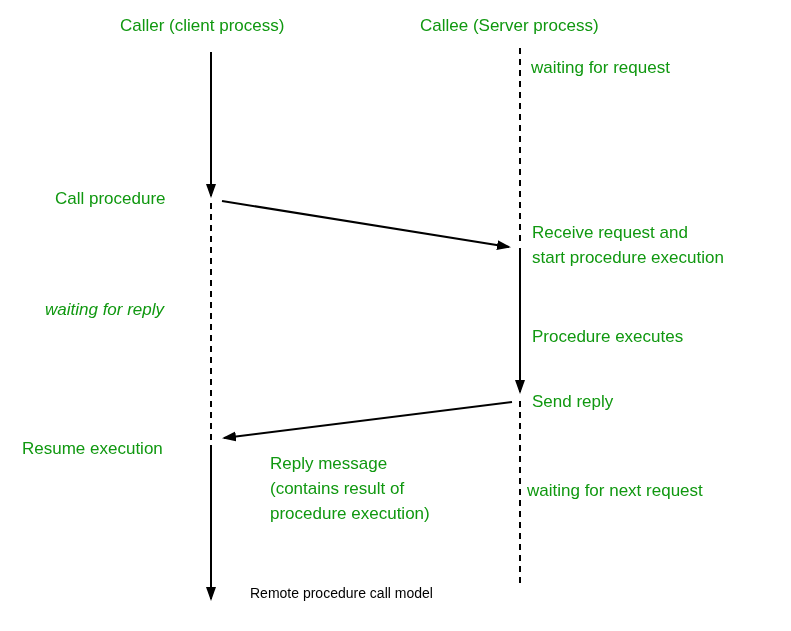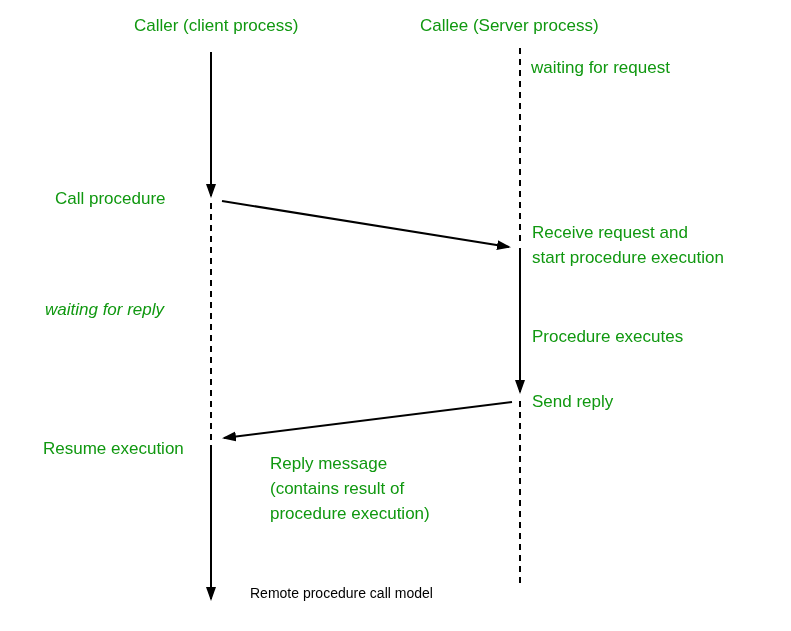--- a/index.html
+++ b/index.html
@@ -51,32 +51,33 @@
 
     <line x1="520" y1="48" x2="520" y2="246" stroke="#000" stroke-width="2" stroke-dasharray="6,5"></line>
     <line x1="520" y1="248" x2="520" y2="392" stroke="#000" stroke-width="2" marker-end="url(#ah)"></line>
     <line x1="520" y1="401" x2="520" y2="585" stroke="#000" stroke-width="2" stroke-dasharray="6,5"></line>
 
     <line x1="222" y1="201" x2="509" y2="247" stroke="#000" stroke-width="2" marker-end="url(#ah)"></line>
 
     <line x1="512" y1="402" x2="224" y2="438" stroke="#000" stroke-width="2" marker-end="url(#ah)"></line>
   </svg>
 
-  <div class="lbl single" style="left:134px;top:16px;">Caller (client process)</div>
+  <div class="lbl single" style="left:120px;top:16px;">Caller (client process)</div>
   <div class="lbl single" style="left:420px;top:16px;">Callee (Server process)</div>
 
   <div class="lbl single" style="left:531px;top:58px;">waiting for request</div>
   <div class="lbl" style="left:532px;top:220px;">Receive request and
 start procedure execution</div>
   <div class="lbl single" style="left:532px;top:327px;">Procedure executes</div>
   <div class="lbl single" style="left:532px;top:392px;">Send reply</div>
+  <div class="lbl single" style="left:527px;top:481px;">waiting for next request</div>
 
   <div class="lbl single" style="left:55px;top:189px;">Call procedure</div>
   <div class="lbl single" style="left:45px;top:300px;font-style:italic;">waiting for reply</div>
-  <div class="lbl single" style="left:22px;top:439px;margin-left:21px;">Resume execution</div>
+  <div class="lbl single" style="left:22px;top:439px;">Resume execution</div>
 
   <div class="lbl" style="left:270px;top:451px;">Reply message
 (contains result of
 procedure execution)</div>
 
   <div class="caption" style="left:237px;top:583px;">Remote procedure call model</div>
 
 </div>
 
 </body></html>

